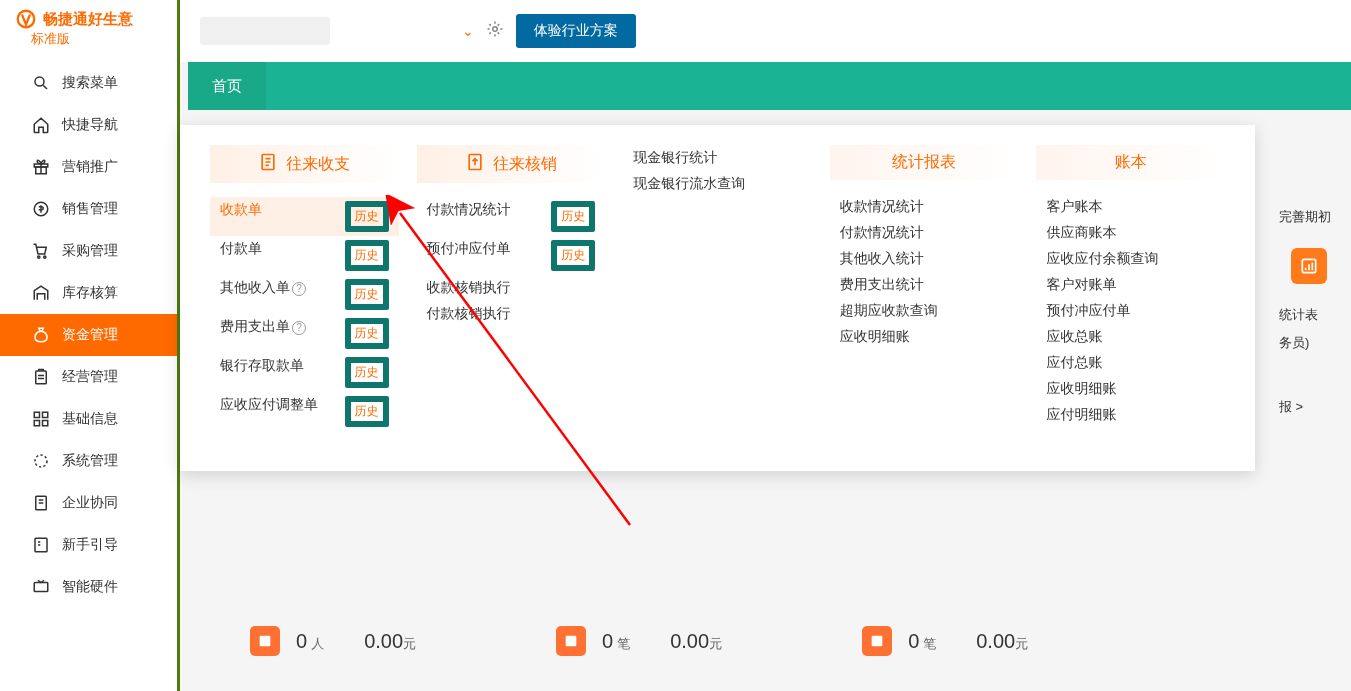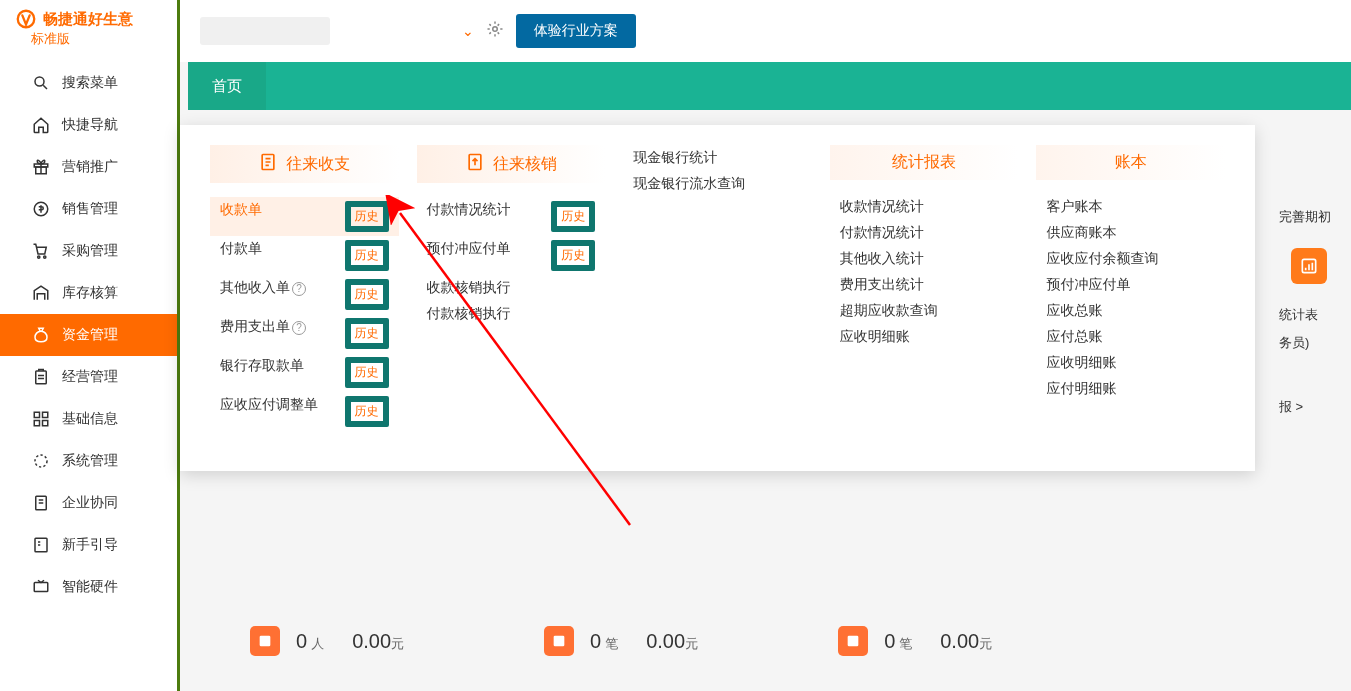--- a/index.html
+++ b/index.html
@@ -40,21 +40,21 @@
     
     .right-strip { position: absolute; right: 0; top: 130px; width: 80px; z-index: 50; font-size: 13px; color: #333; }
     .right-strip-item { padding: 8px 8px; }
     .orange-square { width: 36px; height: 36px; background: #ff7a1a; border-radius: 6px; margin: 14px 0 14px 20px; display:flex; align-items:center; justify-content:center; color:#fff; }
     
     .bottom-cards { position: absolute; left: 200px; right: 20px; bottom: 20px; height: 60px; display: flex; gap: 140px; padding: 0 50px; z-index: 40; }
     .stat-card { display: flex; align-items: center; gap: 16px; }
     .stat-icon { width: 30px; height: 30px; background: #ff7033; border-radius: 5px; display:flex; align-items:center; justify-content:center; color:#fff; }
     .stat-val { font-size: 20px; color: #333; display: flex; align-items: baseline; gap: 4px; }
     .stat-unit { font-size: 13px; color: #666; }
-    .stat-amt { font-size: 20px; color: #333; margin-left: 12px; }
+    .stat-amt { font-size: 20px; color: #333; margin-left: 24px; }
   </style>
 </head>
 <body>
 
 <div class="sidebar">
   <div class="logo-area">
     <div class="logo-row">
       <span class="logo-icon">
         <svg viewBox="0 0 24 24" width="22" height="22">
             <circle cx="12" cy="12" r="9" fill="none" stroke="#ff6a00" stroke-width="2.5"></circle>
@@ -354,20 +354,23 @@
     <div class="mega-item">
         <span>客户账本</span>
       </div>
     <div class="mega-item">
         <span>供应商账本</span>
       </div>
     <div class="mega-item">
         <span>应收应付余额查询</span>
       </div>
     <div class="mega-item">
+        <span>客户对账单</span>
+      </div>
+    <div class="mega-item">
         <span>预付冲应付单</span>
       </div>
     <div class="mega-item">
         <span>应收总账</span>
       </div>
     <div class="mega-item">
         <span>应付总账</span>
       </div>
     <div class="mega-item">
         <span>应收明细账</span>

